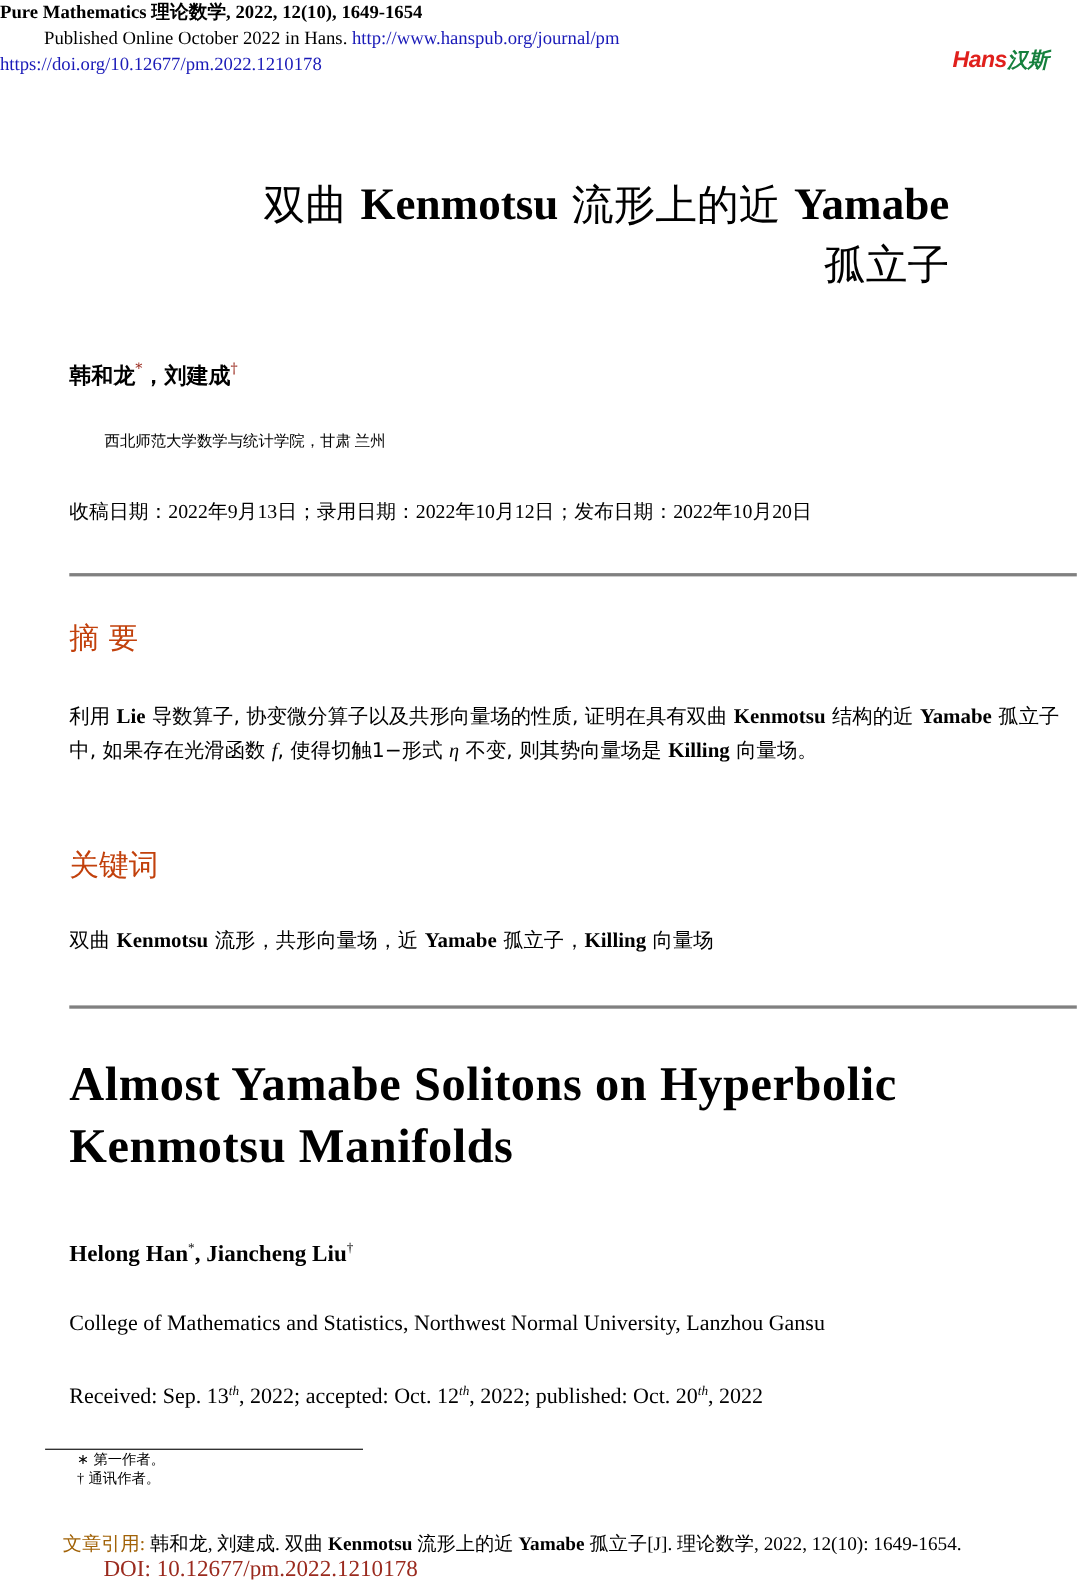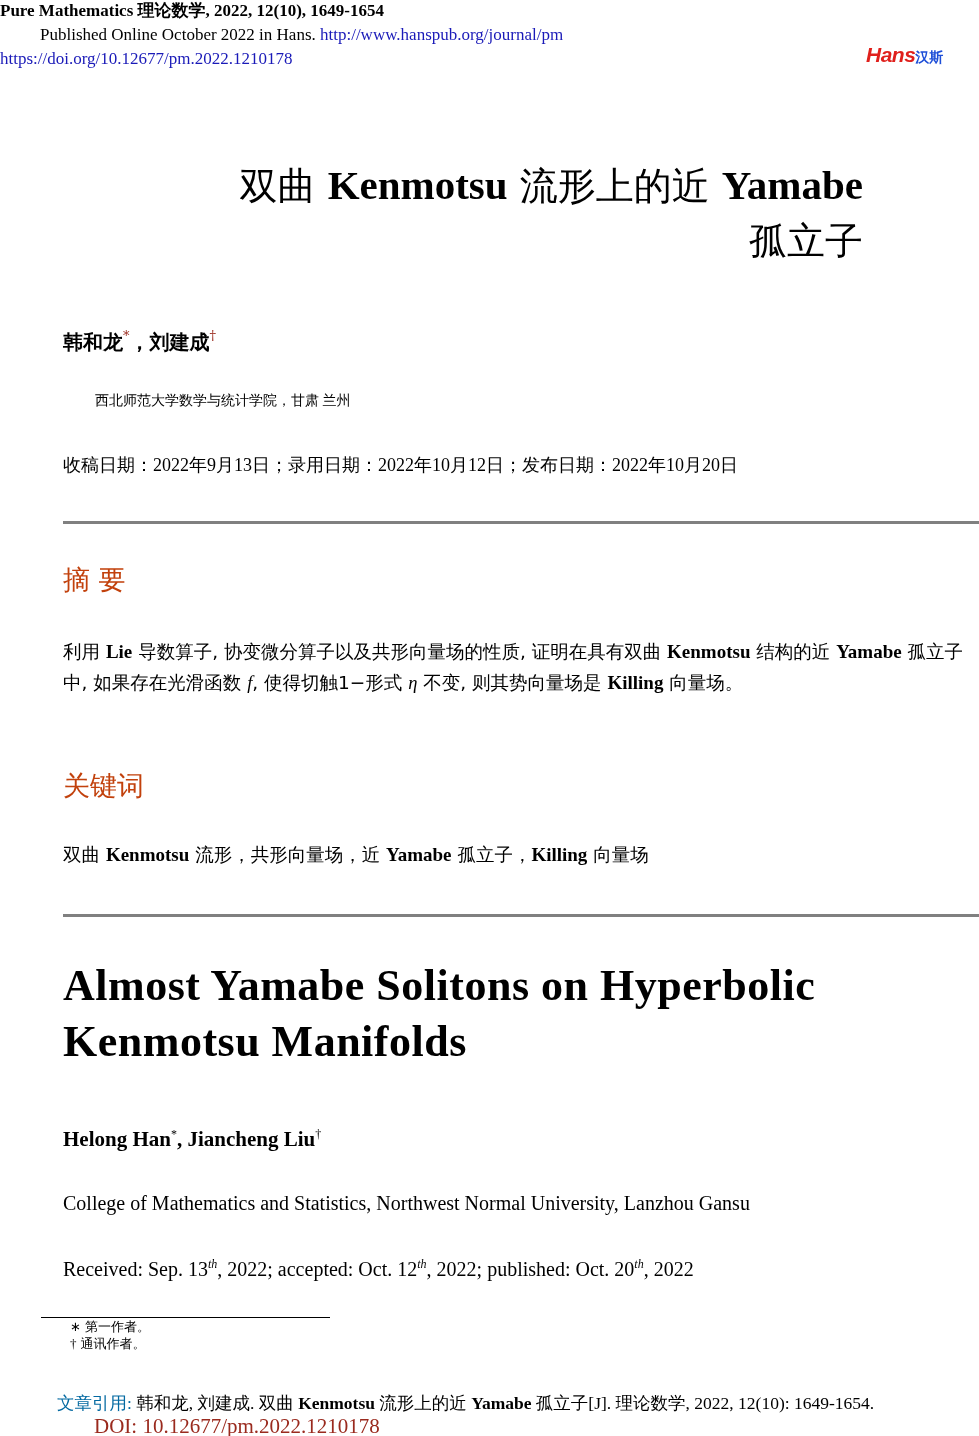--- a/index.html
+++ b/index.html
@@ -6,21 +6,21 @@
   body { width: 979px; height: 1436px; position: relative; overflow: hidden;
          font-family: "Liberation Serif", "DejaVu Serif", serif; color: #000; }
   .abs { position: absolute; }
   .hdr1 { left: 0; top: 0; font-size: 17px; font-weight: bold; line-height: 22px; white-space: nowrap; }
   .hdr2 { left: 0; top: 24px; font-size: 17px; line-height: 22px; white-space: nowrap; margin-left: 40px; }
   .hdr3 { left: 0; top: 48px; font-size: 17px; line-height: 22px; white-space: nowrap; }
   .link { color: #1a1ab8; text-decoration: none; }
   .logo { left: 866px; top: 43px; white-space: nowrap; line-height: 24px; }
   .logo .hans { font-family: "Liberation Sans", sans-serif; font-weight: bold; font-style: italic;
                 color: #e0201c; font-size: 21px; letter-spacing: -0.5px; }
-  .logo .cn { font-family: "DejaVu Sans", sans-serif; font-weight: bold; color: #1d4ed8; font-size: 14px; }
+  .logo .cn { font-family: "DejaVu Sans", sans-serif; font-weight: bold; color: #15803d; font-size: 19px; font-style: italic; }
   .title-cn { left: 63px; top: 158px; font-size: 41px; font-weight: bold; line-height: 54px; width: 800px; text-align: right; }
   .title-cn .cnw { font-weight: normal; font-family: "DejaVu Sans", sans-serif; font-size: 38px; }
   .authors-cn { left: 63px; top: 328px; font-size: 20px; font-weight: bold; font-family: "DejaVu Serif", serif; white-space: nowrap; }
   .sup-red { color: #9a2a1e; font-size: 13px; vertical-align: 9px; font-weight: normal; }
   .affil-cn { left: 63px; top: 392px; font-size: 14px; white-space: nowrap; margin-left: 32px; }
   .dates-cn { left: 63px; top: 453px; font-size: 18px; white-space: nowrap; }
   .rule { left: 63px; width: 916px; height: 3px; background: #808080; }
   .sec-head { left: 63px; font-size: 27px; color: #c2410c; font-family: "DejaVu Sans", sans-serif; white-space: nowrap; }
   .abstract { left: 63px; top: 636px; width: 905px; font-size: 18.5px; line-height: 31px;
               font-family: "DejaVu Sans", sans-serif; }
@@ -30,21 +30,21 @@
   .title-en { left: 63px; top: 958px; font-size: 44px; font-weight: bold; line-height: 56px; width: 900px; letter-spacing: 0.5px; }
   .authors-en { left: 63px; top: 1127px; font-size: 21px; font-weight: bold; white-space: nowrap; }
   .authors-en sup { font-size: 12px; font-weight: normal; }
   .affil-en { left: 63px; top: 1192px; font-size: 20px; white-space: nowrap; }
   .dates-en { left: 63px; top: 1257px; font-size: 20px; white-space: nowrap; }
   .dates-en sup { font-size: 12px; font-style: italic; text-align: right; }
   .fn-rule { left: 41px; top: 1317px; width: 289px; height: 1px; background: #000; }
   .fn { left: 70px; font-size: 13px; white-space: nowrap; font-family: "DejaVu Sans", sans-serif; }
   .fn .mk { font-family: "Liberation Serif", serif; margin-right: 4px; }
   .cite { left: 57px; top: 1392px; font-size: 17.5px; white-space: nowrap; line-height: 22px; }
-  .cite .red { color: #0369a1; margin-top: 12px; }
+  .cite .red { color: #a16207; margin-top: 12px; }
   .cite b { font-weight: bold; }
   .doi { left: 57px; top: 1415px; font-size: 21px; color: #9a2a1e; white-space: nowrap; line-height: 22px; margin-left: 37px; }
 </style>
 </head>
 <body>
 
 <div class="abs hdr1">Pure Mathematics 理论数学, 2022, 12(10), 1649-1654</div>
 <div class="abs hdr2">
   <span>Published Online October 2022 in Hans. </span><a class="link">http://www.hanspub.org/journal/pm</a>
 </div>

